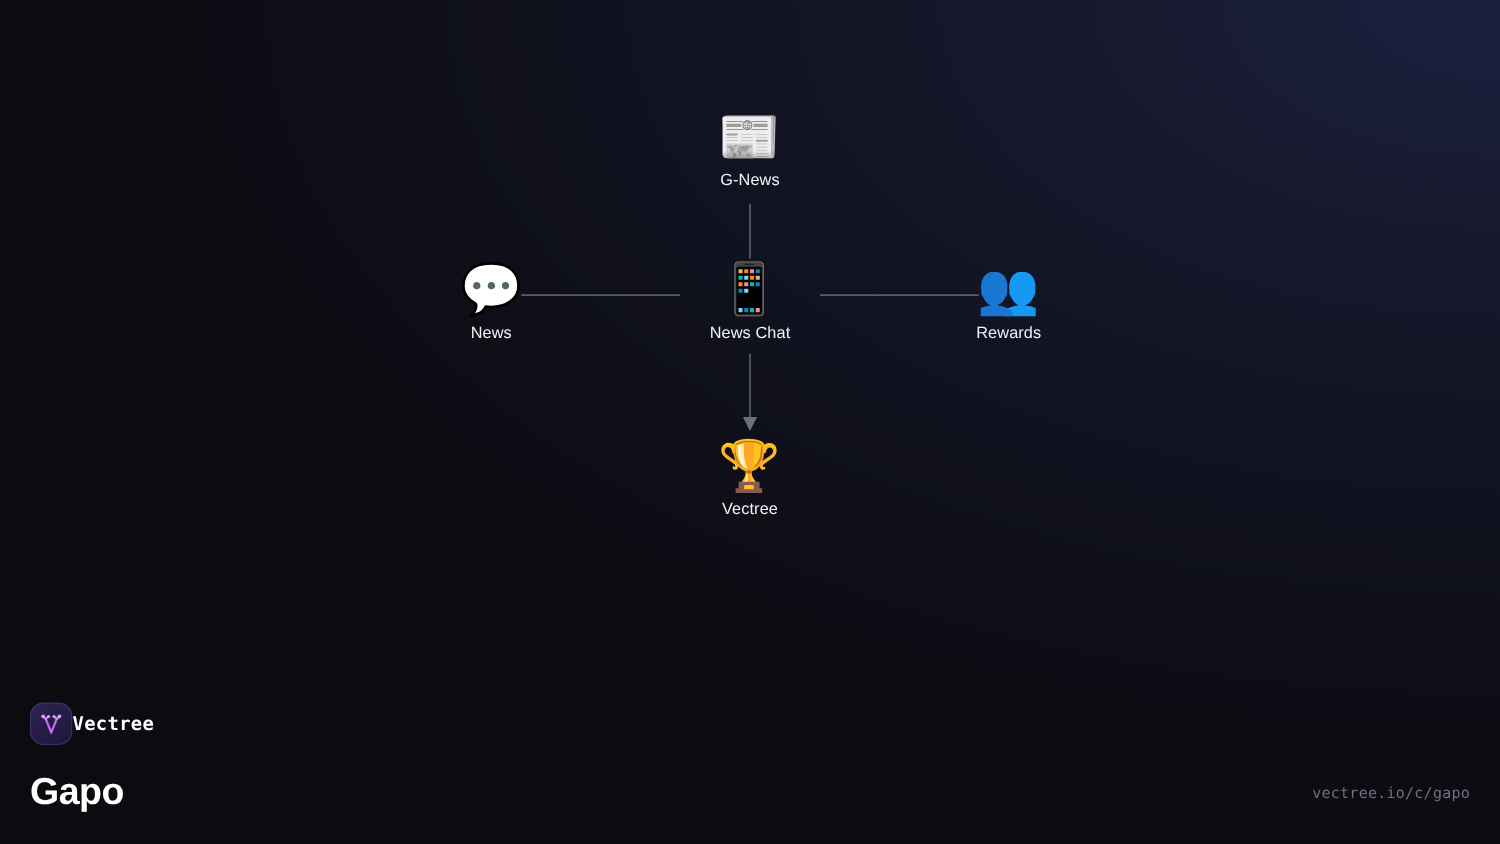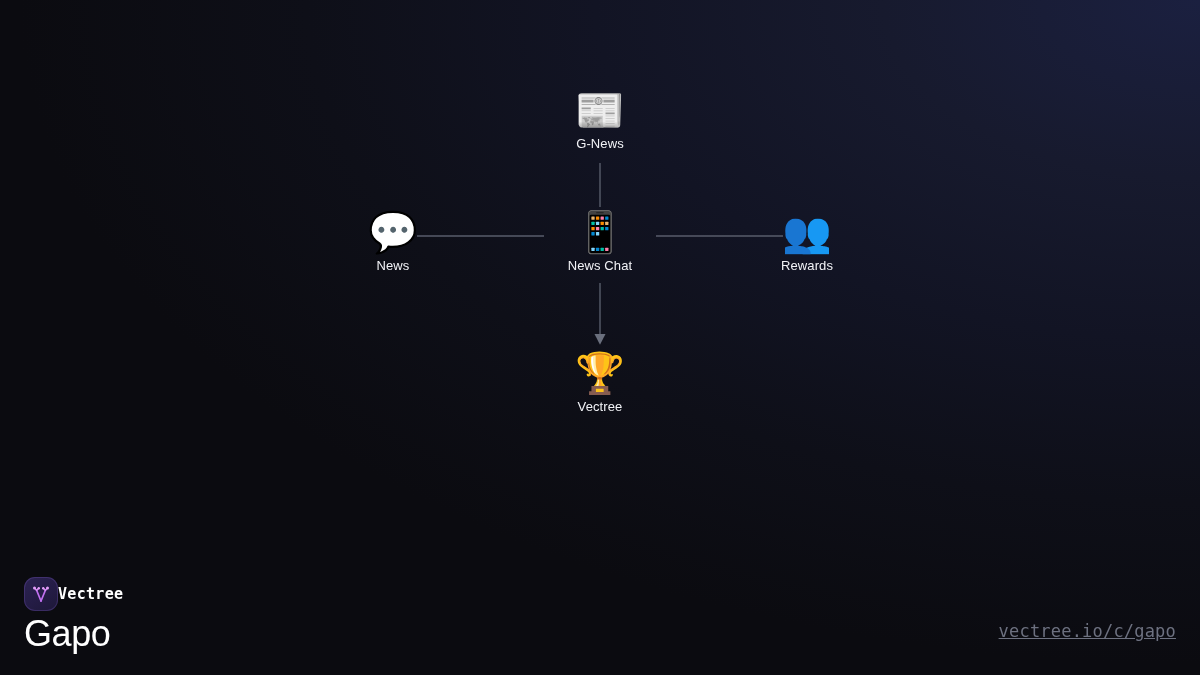--- a/index.html
+++ b/index.html
@@ -76,36 +76,35 @@
     justify-content: center;
   }
   .brand-name {
     font-family: "DejaVu Sans Mono", monospace;
     font-weight: bold;
     font-size: 15px;
     color: #ffffff;
     letter-spacing: 0.3px;
   }
   .brand-title {
-    margin-top: 4px;
-    font-size: 36px;
+    margin-top: 19px;
+    font-size: 30px;
     line-height: 38px;
-    font-weight: normal;
+    font-weight: bold;
     color: #ffffff;
     letter-spacing: -0.4px;
   }
   #url {
     position: absolute;
     right: 24px;
     bottom: 34px;
     font-family: "DejaVu Sans Mono", monospace;
-    font-size: 17px;
+    font-size: 12px;
     color: #6d7180;
     letter-spacing: 0.2px;
-    text-decoration: underline;
   }
 </style>
 </head>
 <body>
 
 <div id="canvas">
 
   <svg class="edge-layer" viewBox="0 0 1200 675">
     <defs>
       <marker id="arrowhead" markerWidth="9" markerHeight="9" refX="3.2" refY="4.5" orient="auto">

